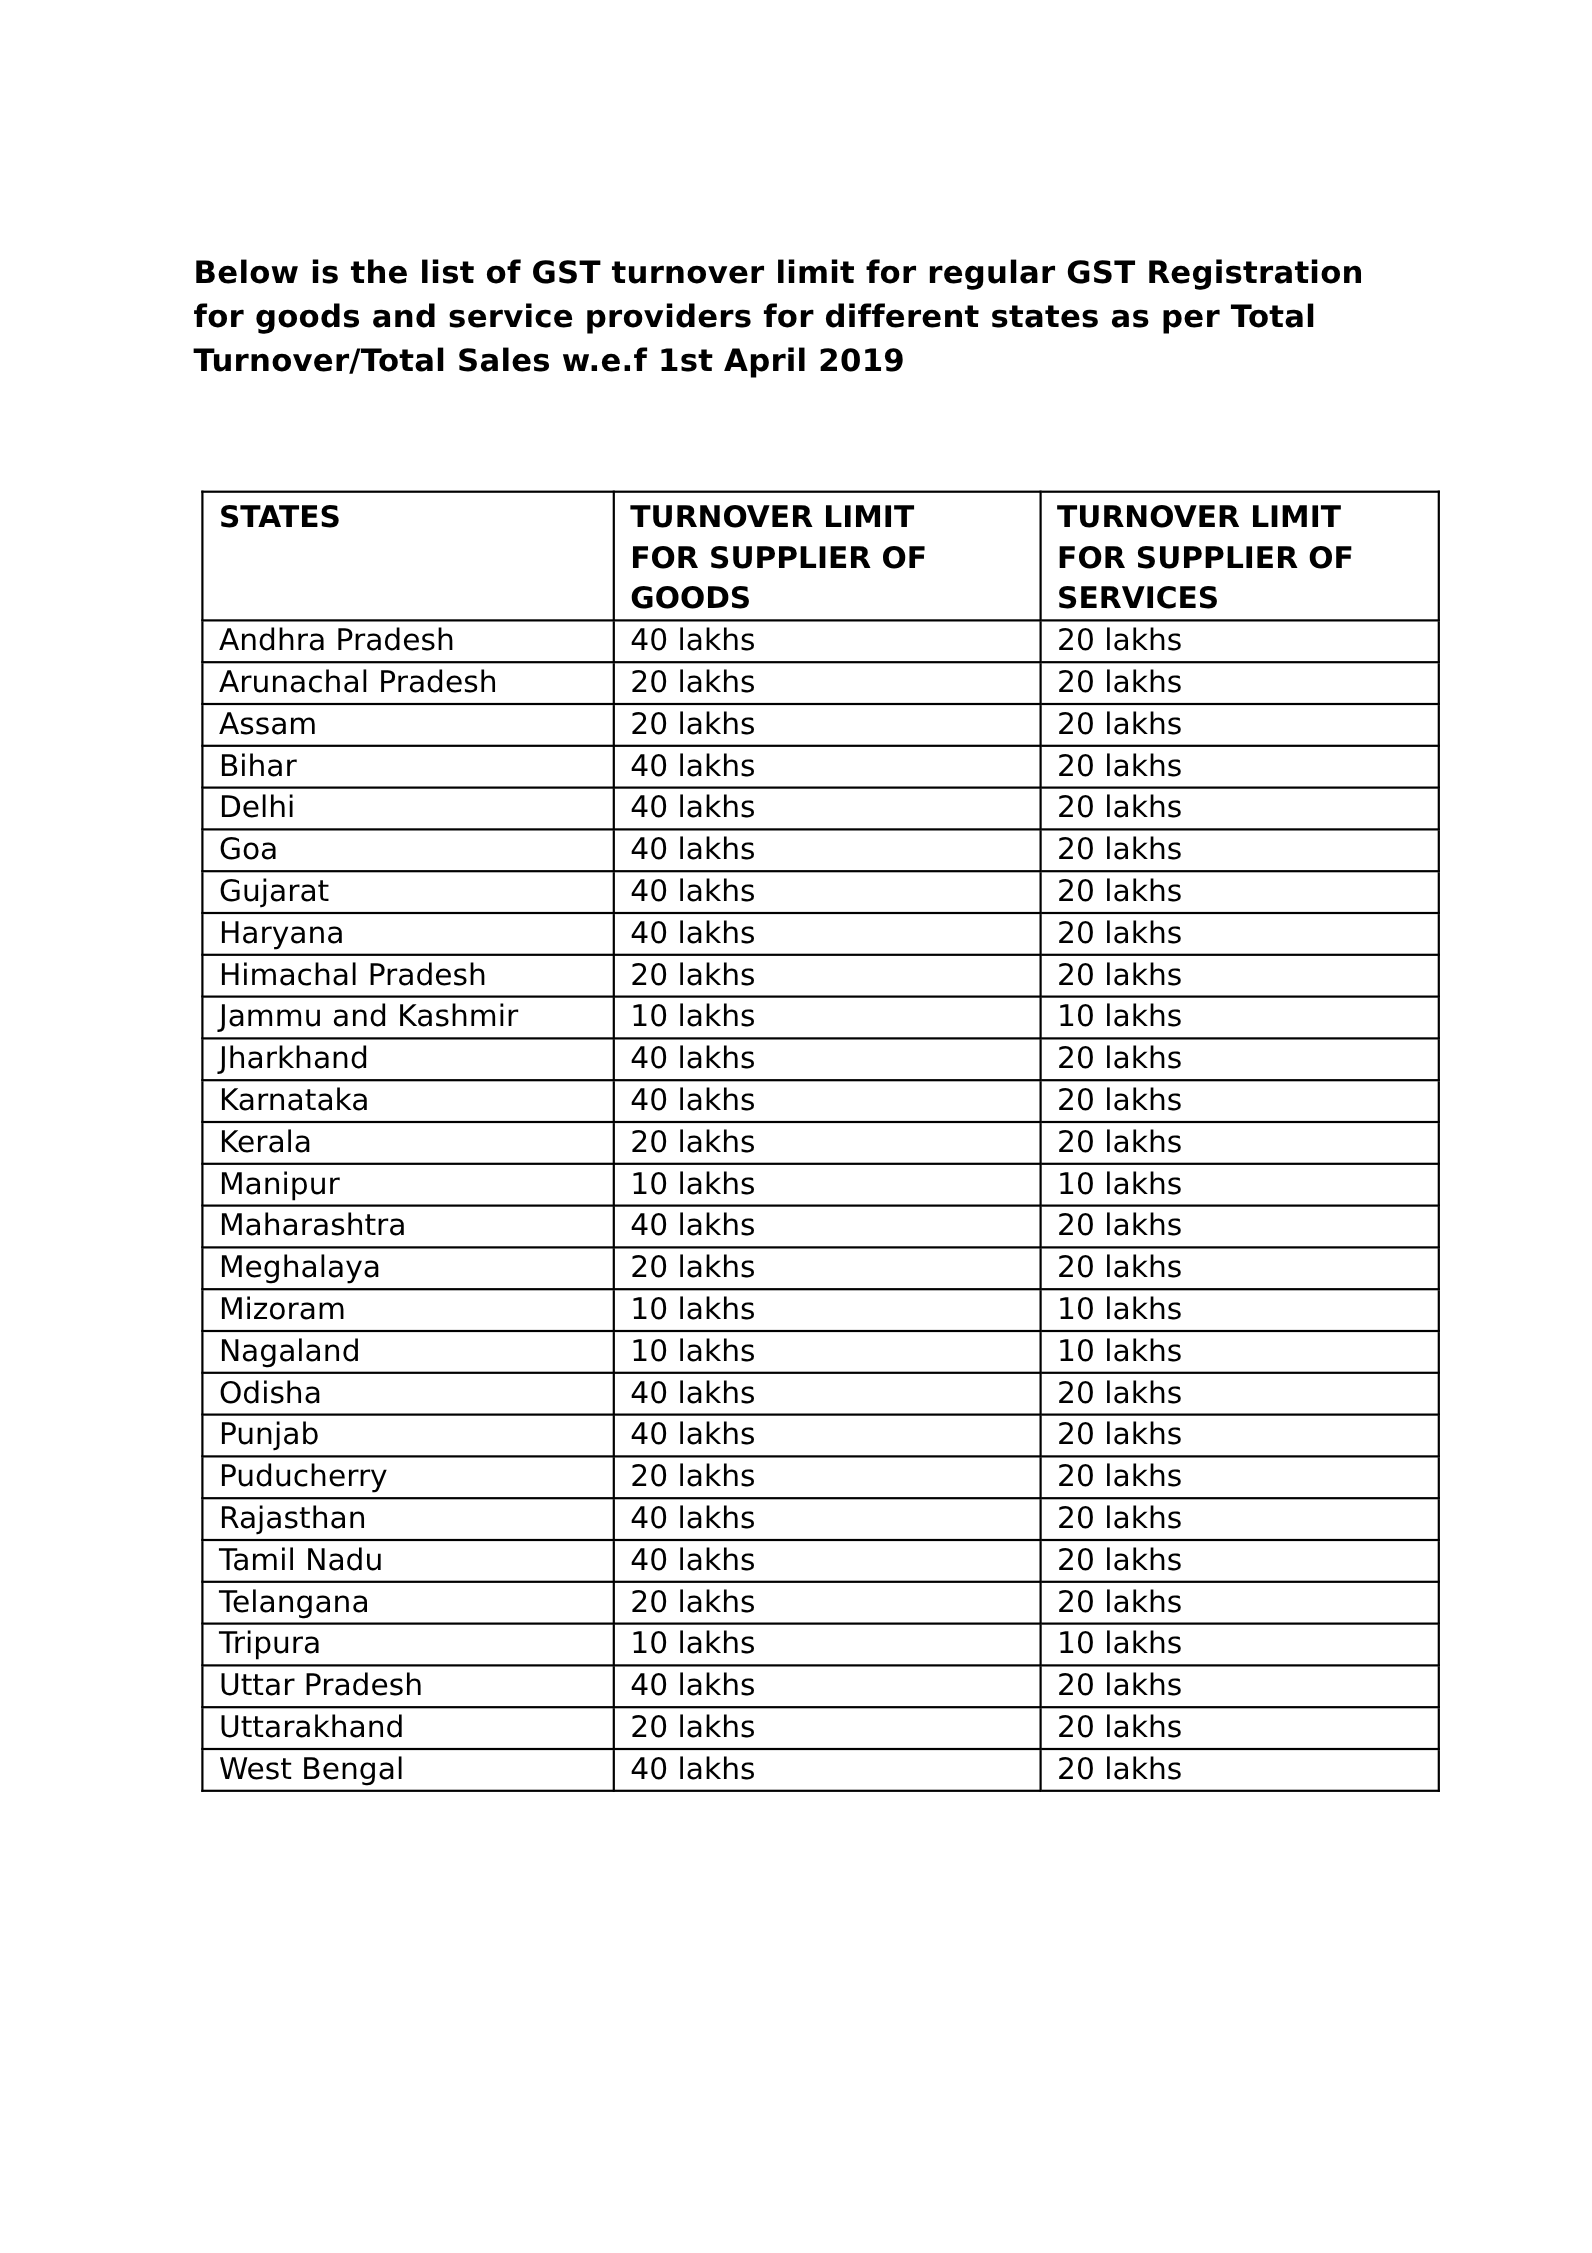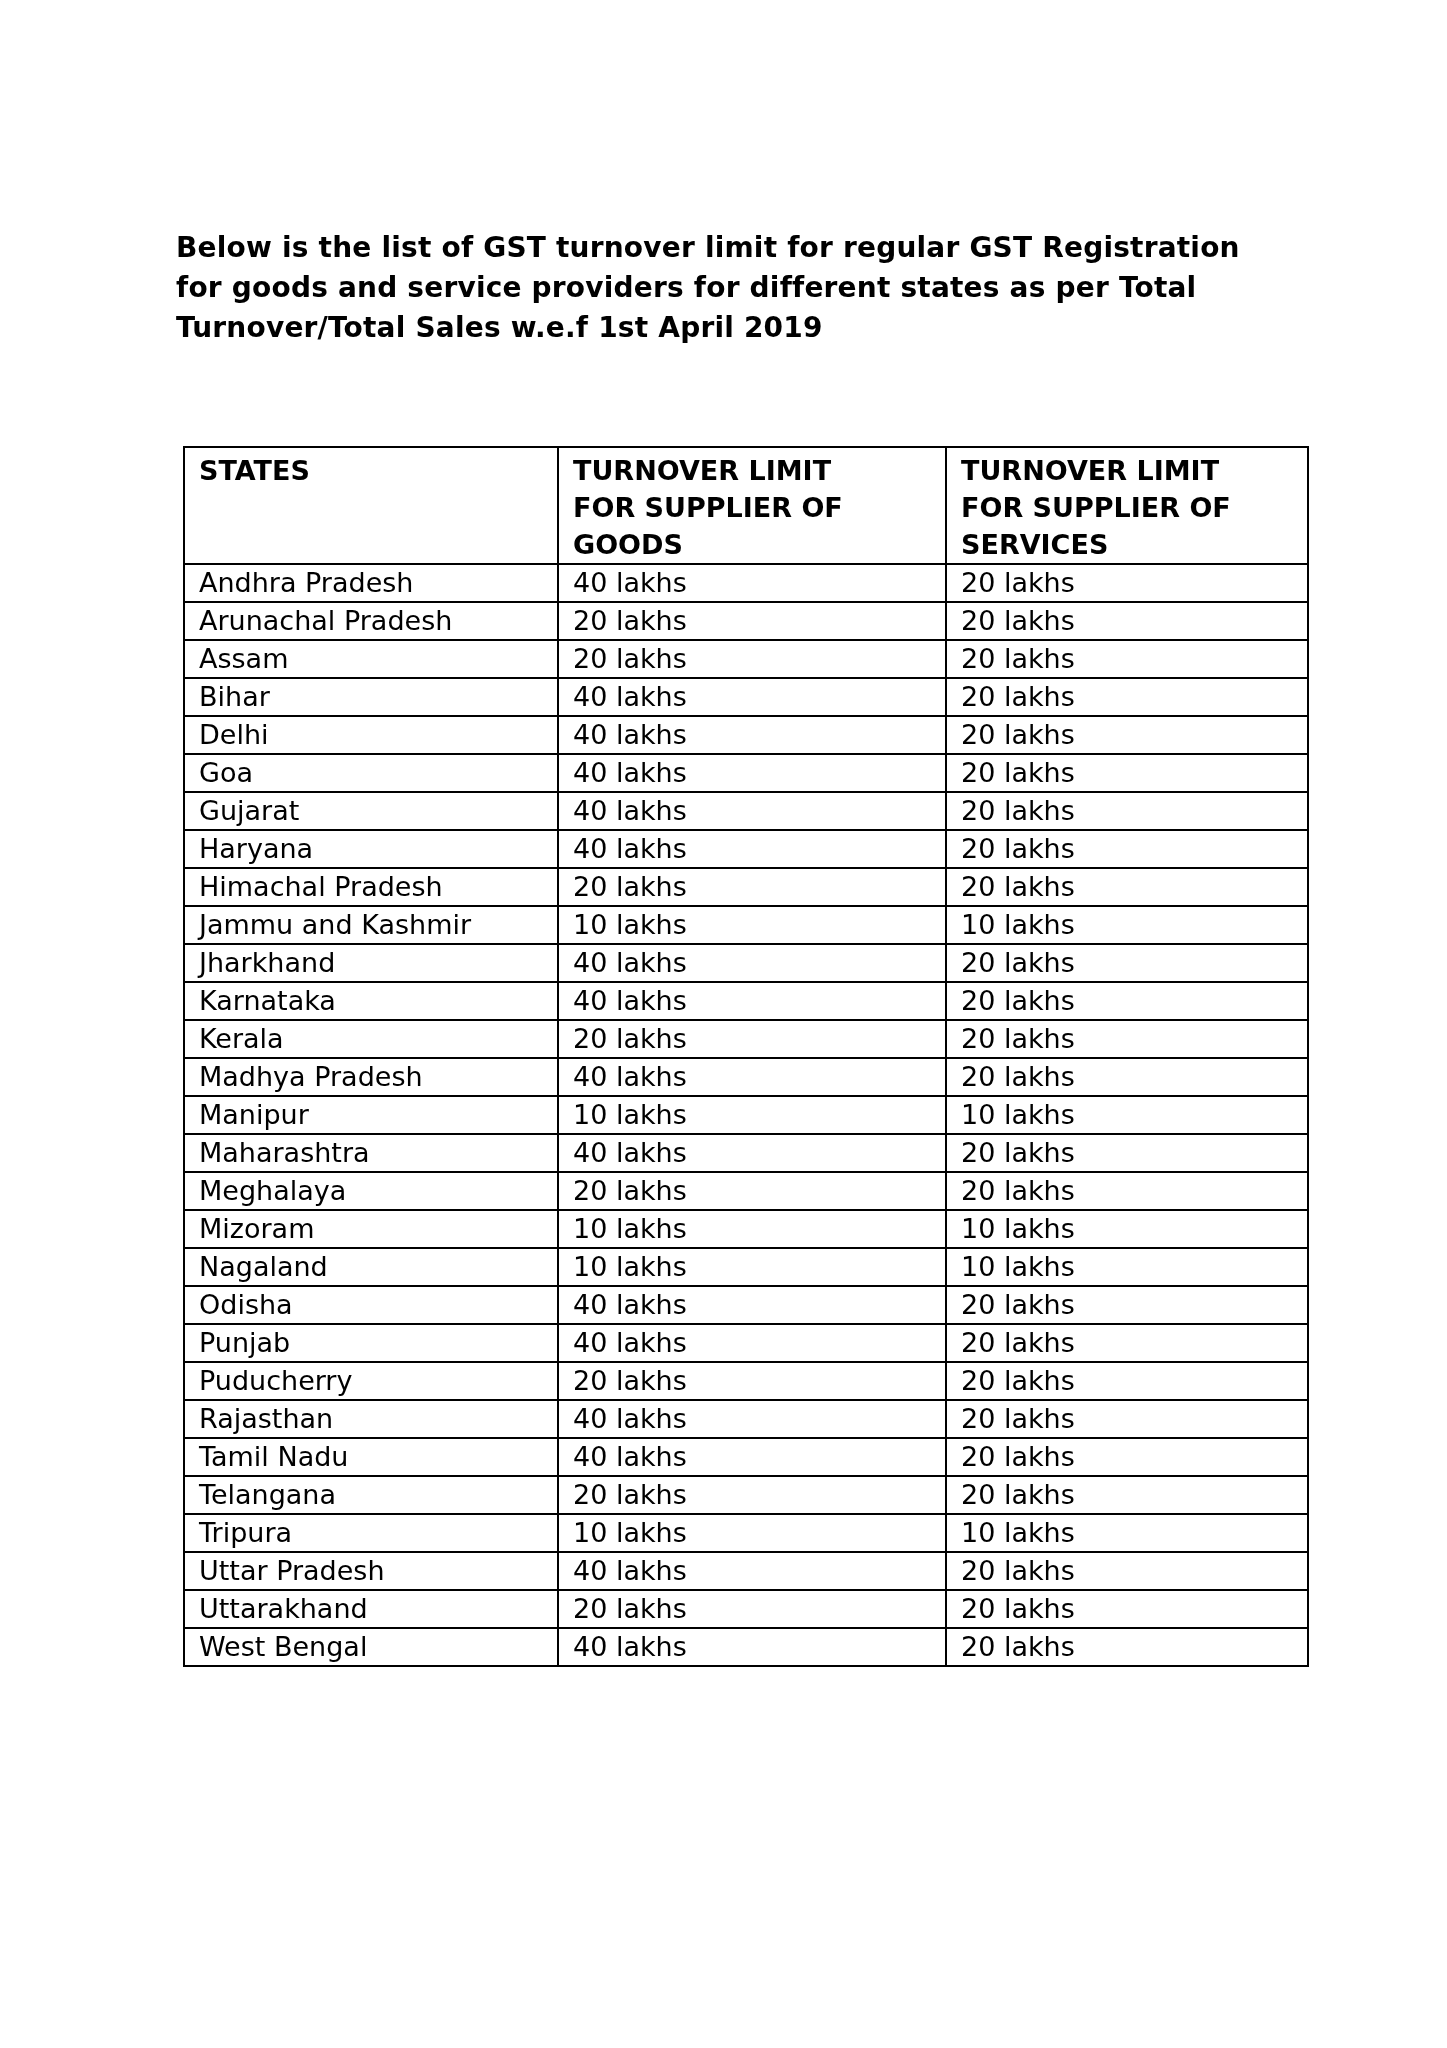--- a/index.html
+++ b/index.html
@@ -158,25 +158,20 @@
           <td>Karnataka</td>
           <td>40 lakhs</td>
           <td>20 lakhs</td>
         </tr>
         <tr>
           <td>Kerala</td>
           <td>20 lakhs</td>
           <td>20 lakhs</td>
         </tr>
         <tr>
-          <td>Madhya Pradesh</td>
-          <td>40 lakhs</td>
-          <td>20 lakhs</td>
-        </tr>
-        <tr>
           <td>Manipur</td>
           <td>10 lakhs</td>
           <td>10 lakhs</td>
         </tr>
         <tr>
           <td>Maharashtra</td>
           <td>40 lakhs</td>
           <td>20 lakhs</td>
         </tr>
         <tr>

